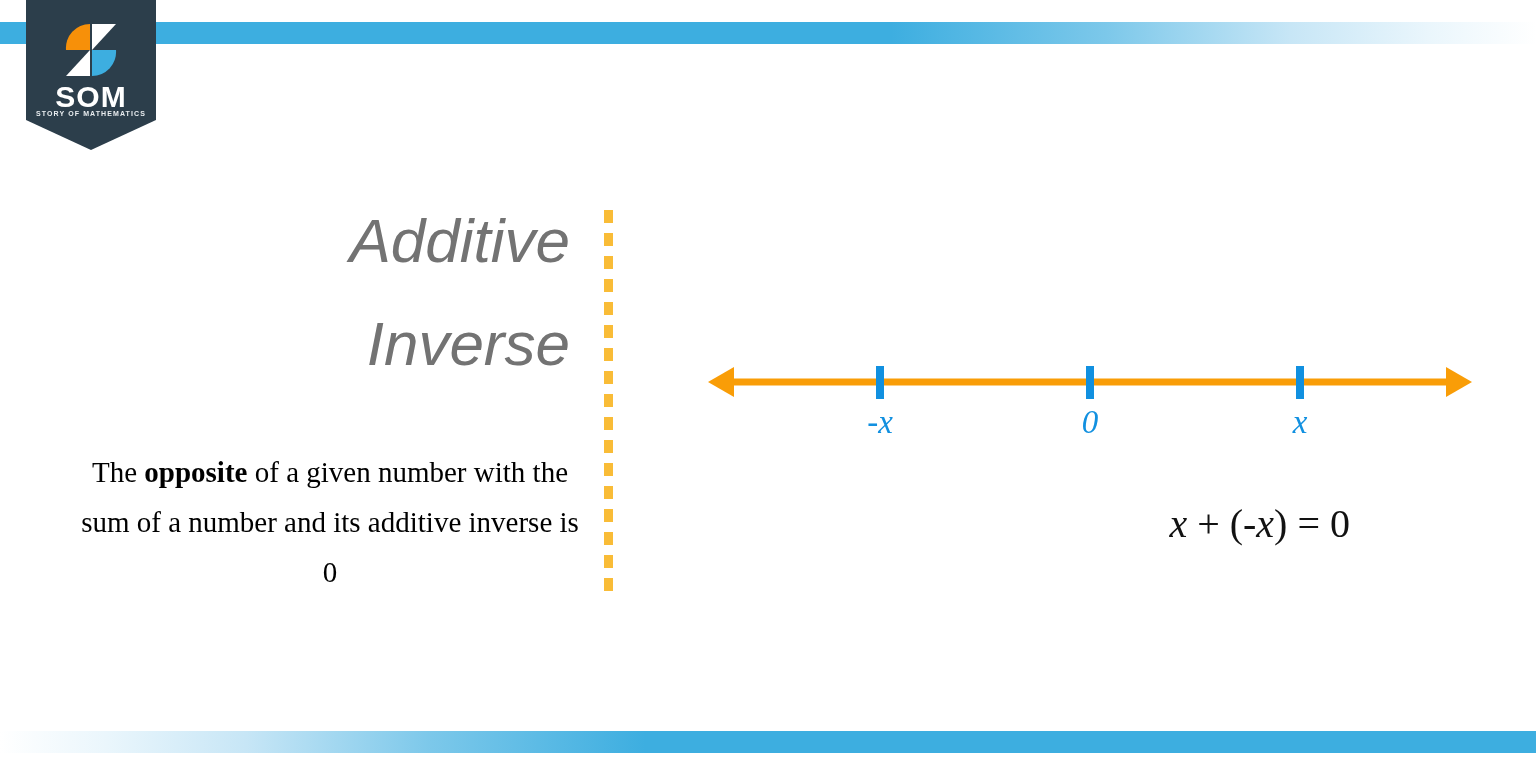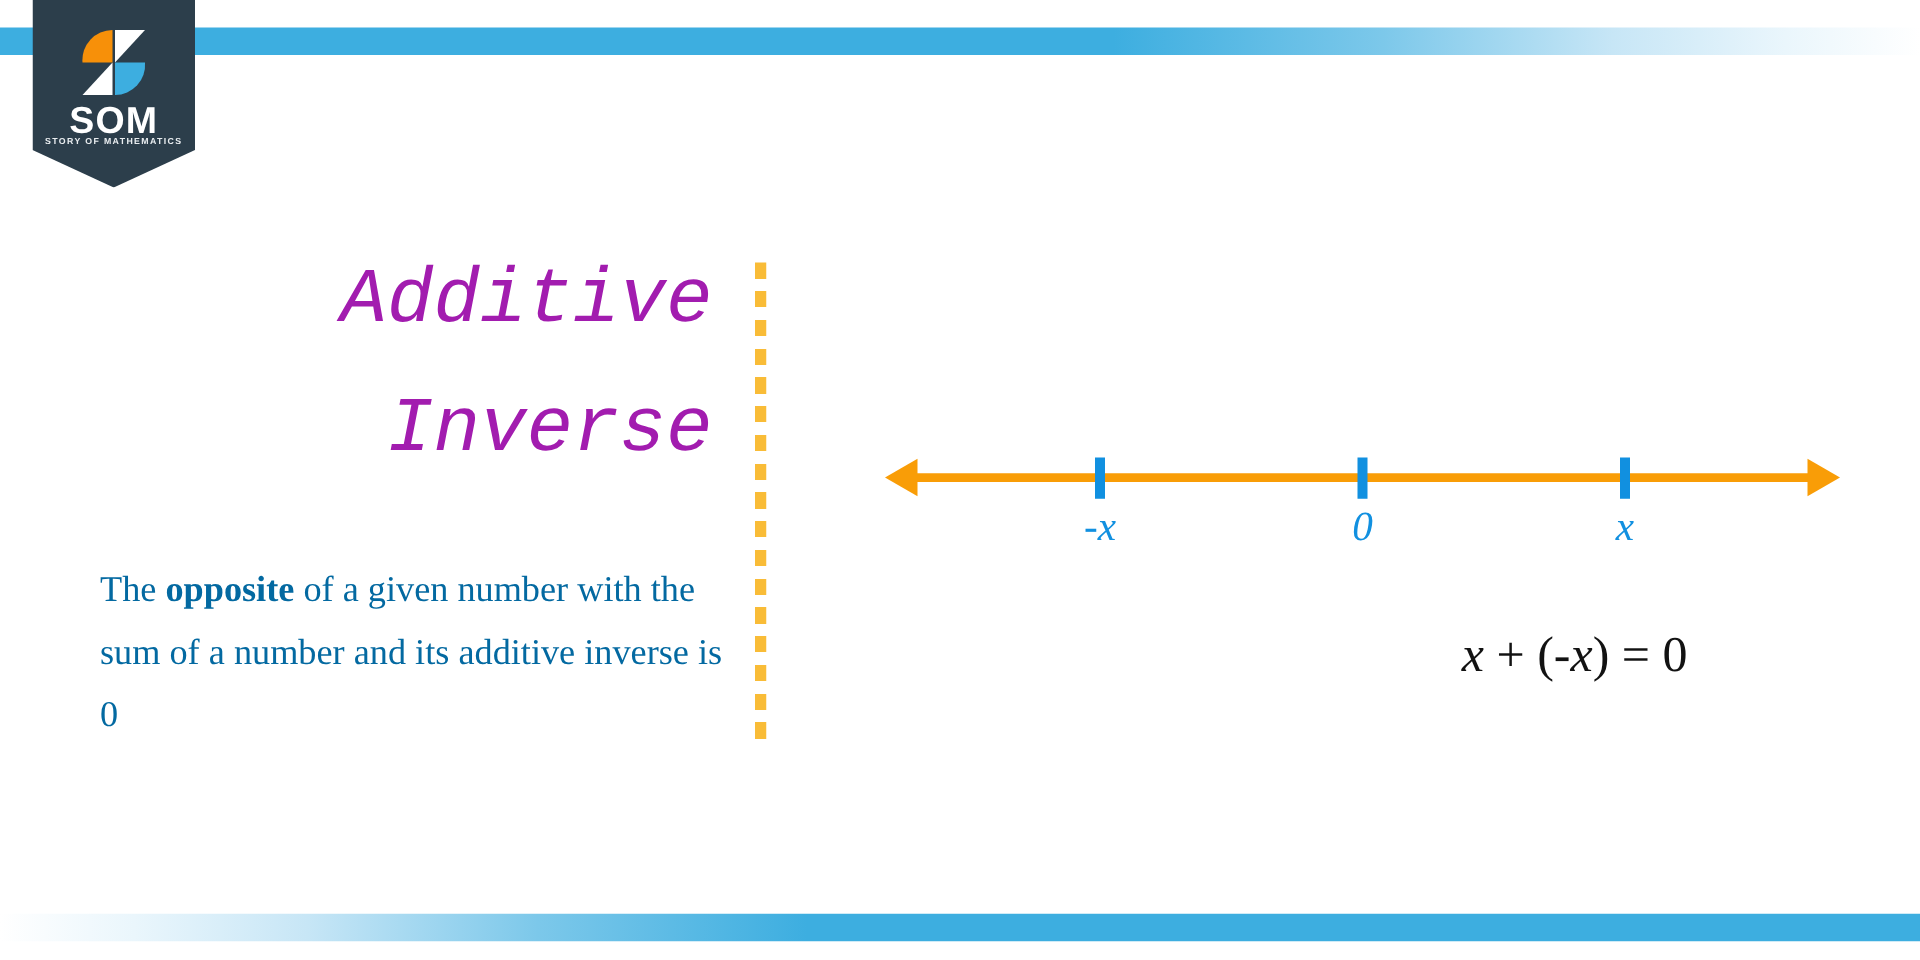--- a/index.html
+++ b/index.html
@@ -86,36 +86,36 @@
     line-height: 1;
   }
 
   
   .title-block {
     position: absolute;
     left: 100px;
     top: 205px;
     width: 470px;
     text-align: right;
-    color: #a21caf;
-    font-family: Liberation Mono, monospace;
+    color: #737373;
+    font-family: Liberation Sans, sans-serif;
     font-style: italic;
     font-size: 62px;
     line-height: 1.15;
   }
   .title-line { display: block; }
   .title-line.second { margin-top: 32px; }
 
   .body-text {
     position: absolute;
     left: 80px;
     top: 448px;
     width: 500px;
-    text-align: left;
-    color: #0369a1;
+    text-align: center;
+    color: #000000;
     font-family: "Liberation Serif", serif;
     font-size: 29px;
     line-height: 1.72;
   }
   .body-text b { font-weight: bold; }
 
   
   .divider {
     position: absolute;
     left: 604px;

